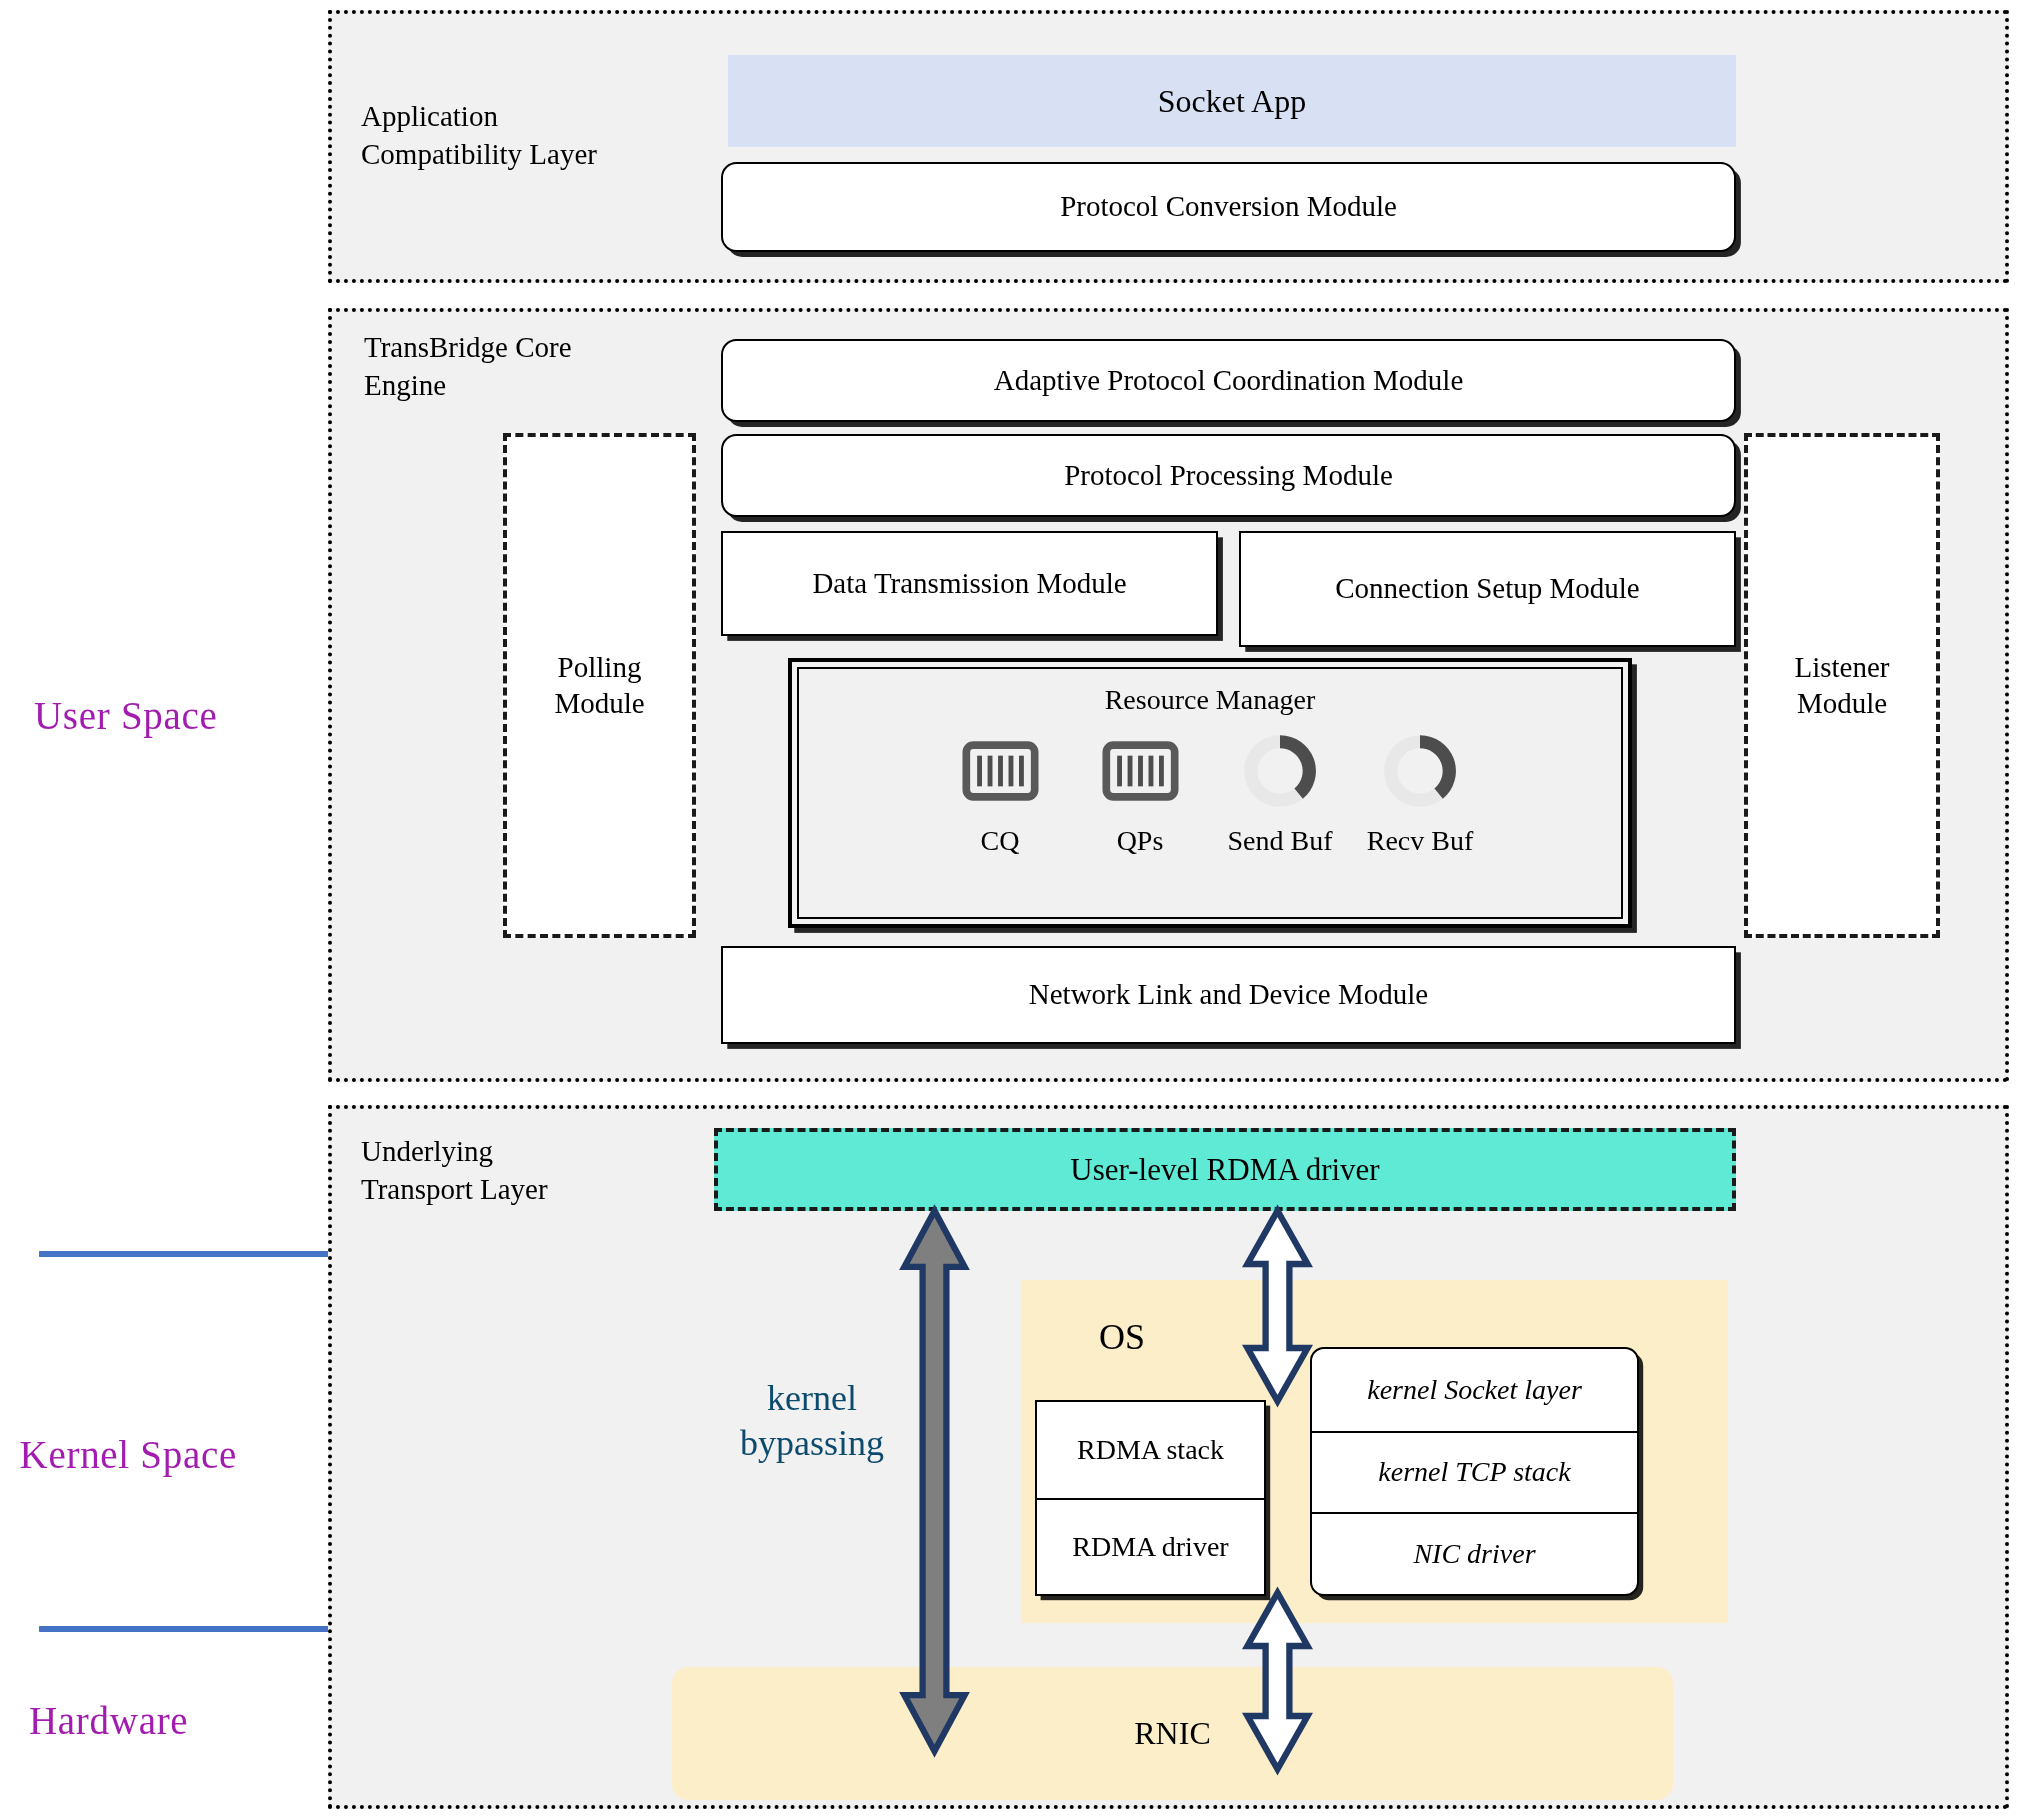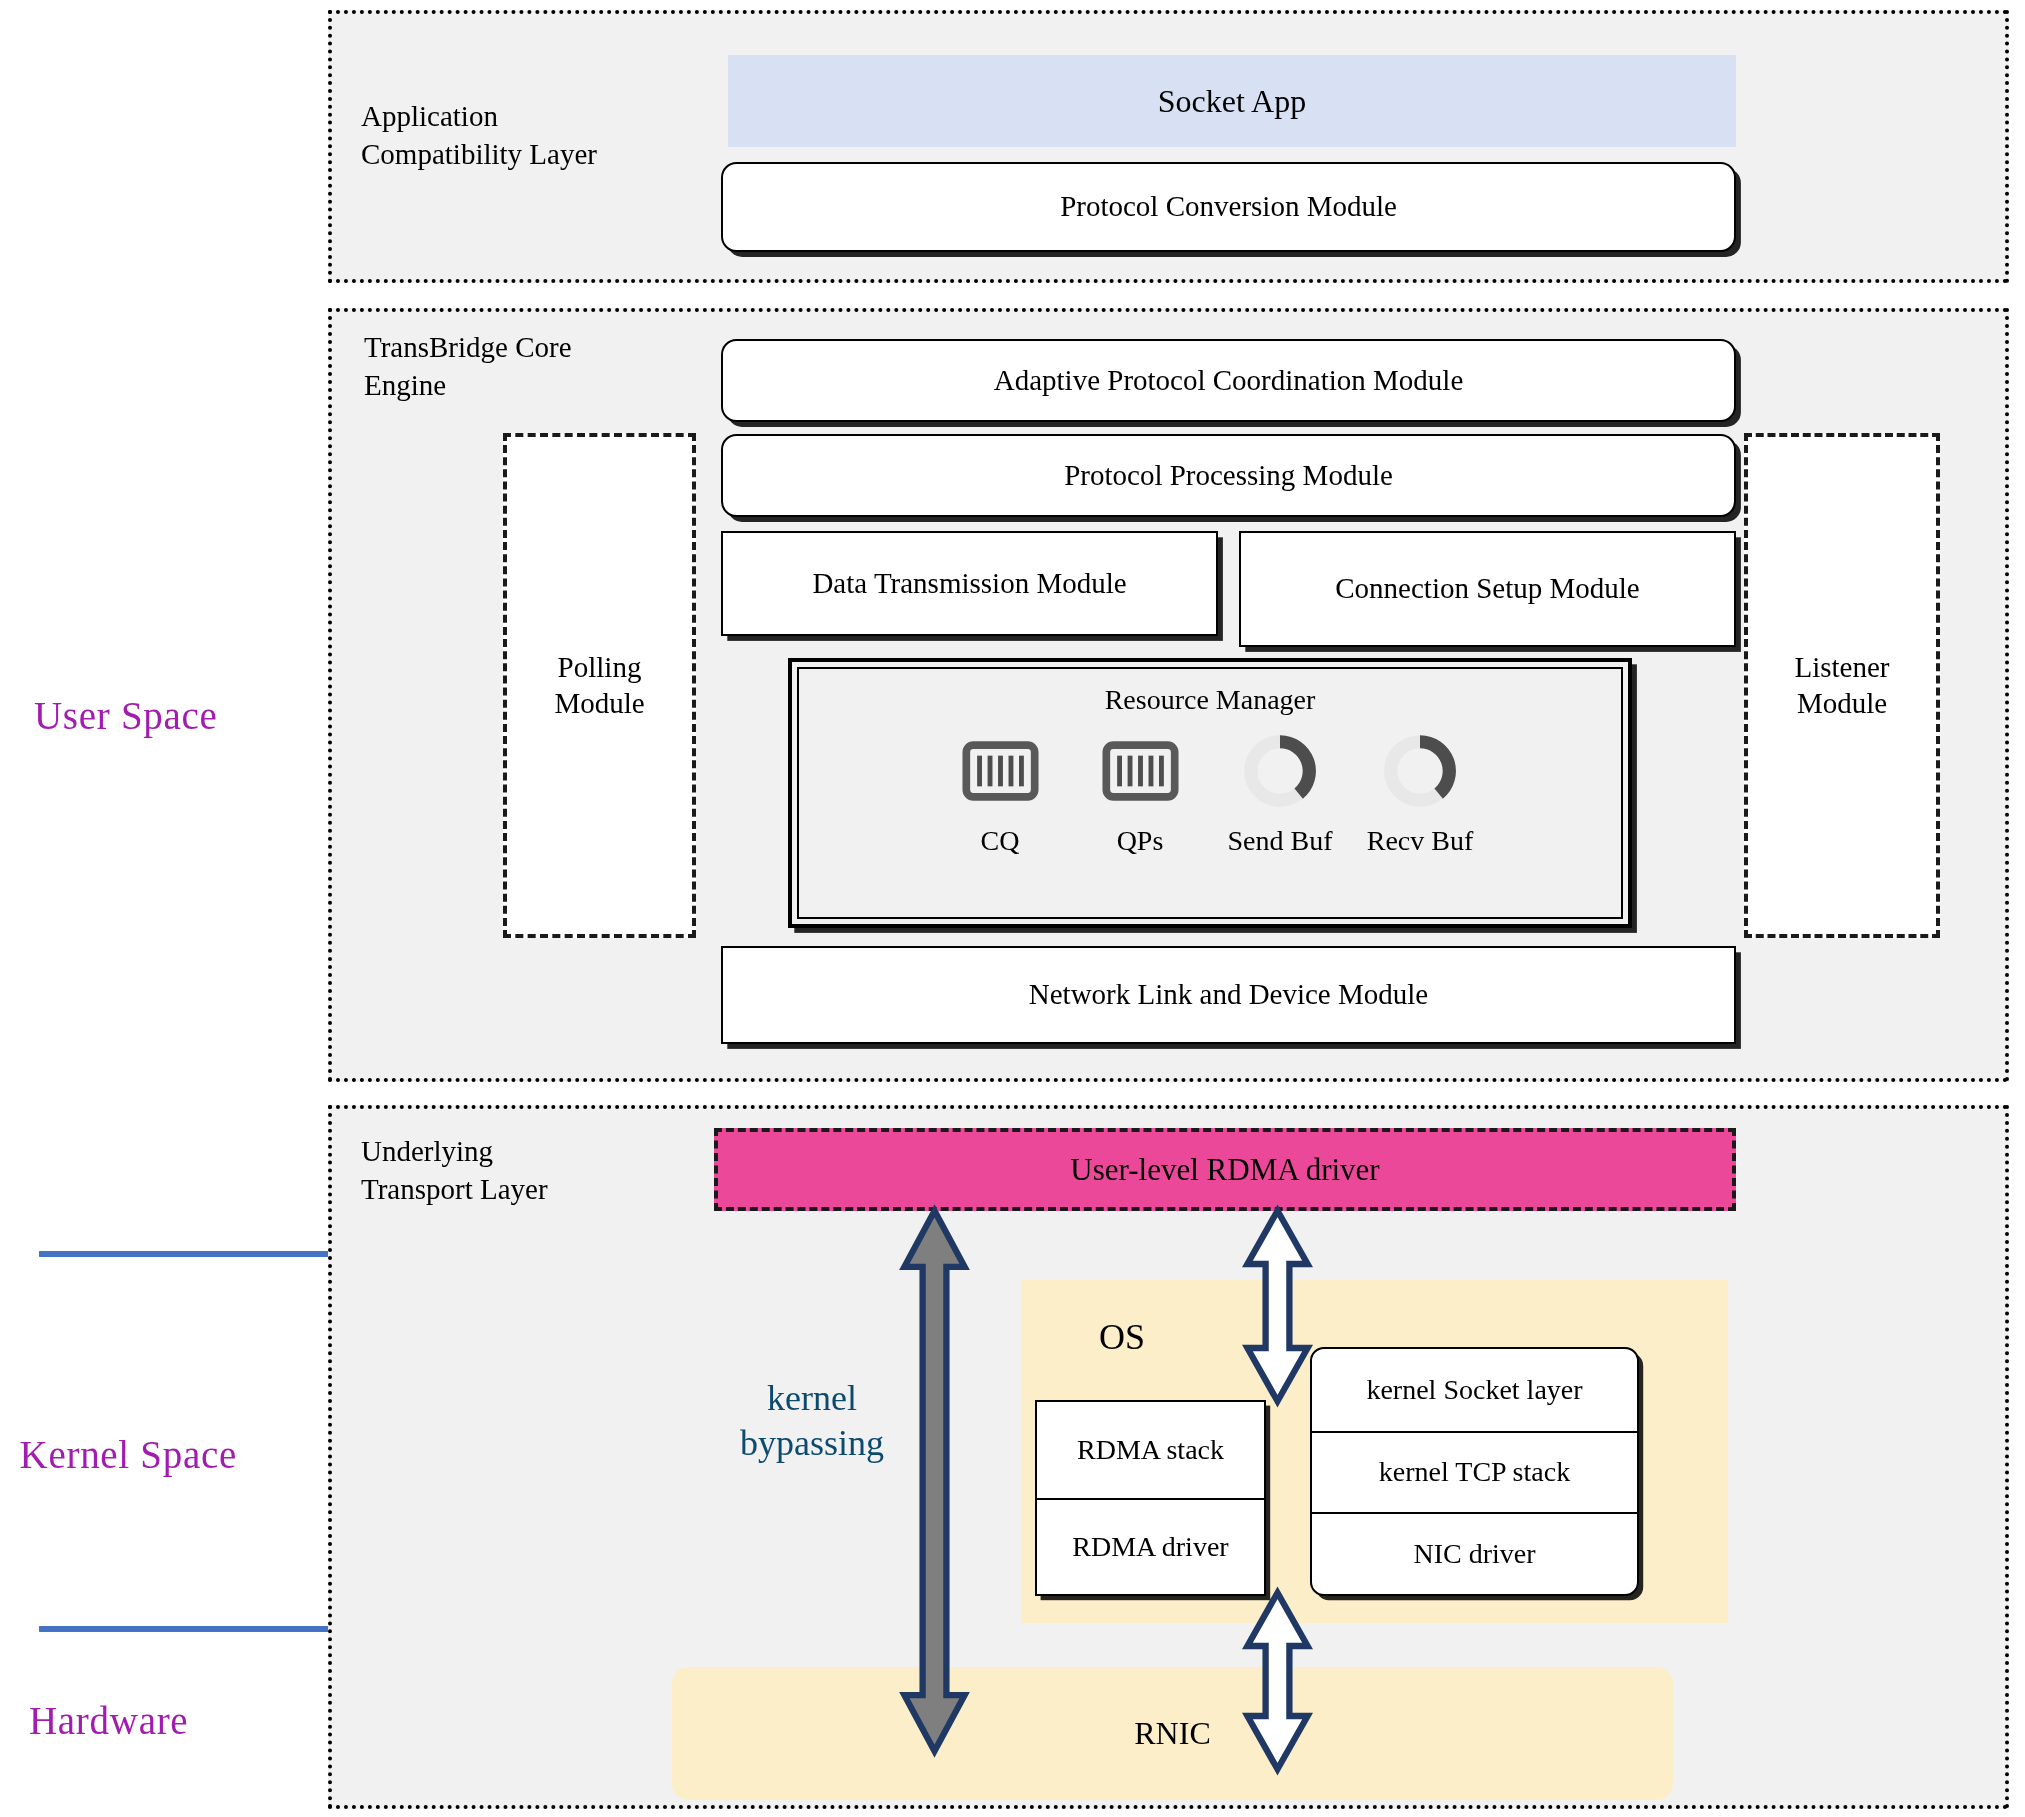--- a/index.html
+++ b/index.html
@@ -33,21 +33,21 @@
 
   
   .mod.dashed{border:4.2px dashed #1a1a1a;box-shadow:none;}
 
   
   .appbox{position:absolute;background:#d8e0f3;border:none;box-shadow:none;
           display:flex;align-items:center;justify-content:center;
           font-size:32px;color:#000;}
 
   
-  .drvbox{position:absolute;background:#ec4899;border:4.2px dashed #1a1a1a;
+  .drvbox{position:absolute;background:#5eead4;border:4.2px dashed #1a1a1a;
           box-sizing:border-box;display:flex;align-items:center;justify-content:center;
           font-size:31px;color:#000;}
 
   
   .resmgr-outer{position:absolute;box-sizing:border-box;background:#f1f1f1;
                 border:4.2px solid #000;padding:4.9px;
                 box-shadow:5.6px 5.6px 0 -0.7px rgba(0,0,0,0.85);}
   .resmgr-inner{width:100%;height:100%;box-sizing:border-box;
                 border:2.8px solid #000;background:#f1f1f1;position:relative;}
   .resmgr-title{position:absolute;left:0;right:0;top:15.4px;text-align:center;
@@ -213,21 +213,21 @@
 
   <div class="kstack" style="left:1035px;top:1400px;width:231px;height:196px;">
     <div class="kcell" style="height:50%;">
       <span>RDMA stack</span>
     </div>
     <div class="kcell sep" style="height:50%;">
       <span>RDMA driver</span>
     </div>
   </div>
 
-  <div class="kstack round" style="left:1310px;top:1347px;width:329px;height:249px;">
+  <div class="kstack round" style="left:1310px;top:1347px;width:329px;height:249px;font-style:italic;">
     <div class="kcell" style="height:33.33%;">
       <span>kernel Socket layer</span>
     </div>
     <div class="kcell sep" style="height:33.33%;">
       <span>kernel TCP stack</span>
     </div>
     <div class="kcell sep" style="height:33.34%;">
       <span>NIC driver</span>
     </div>
   </div>

